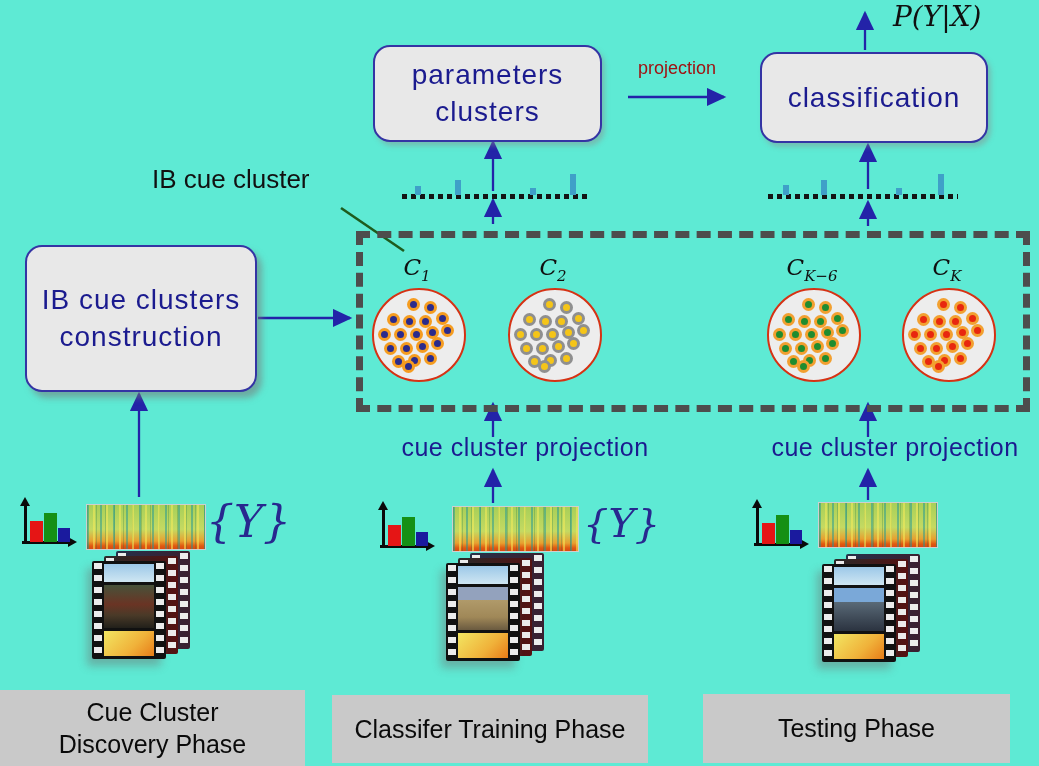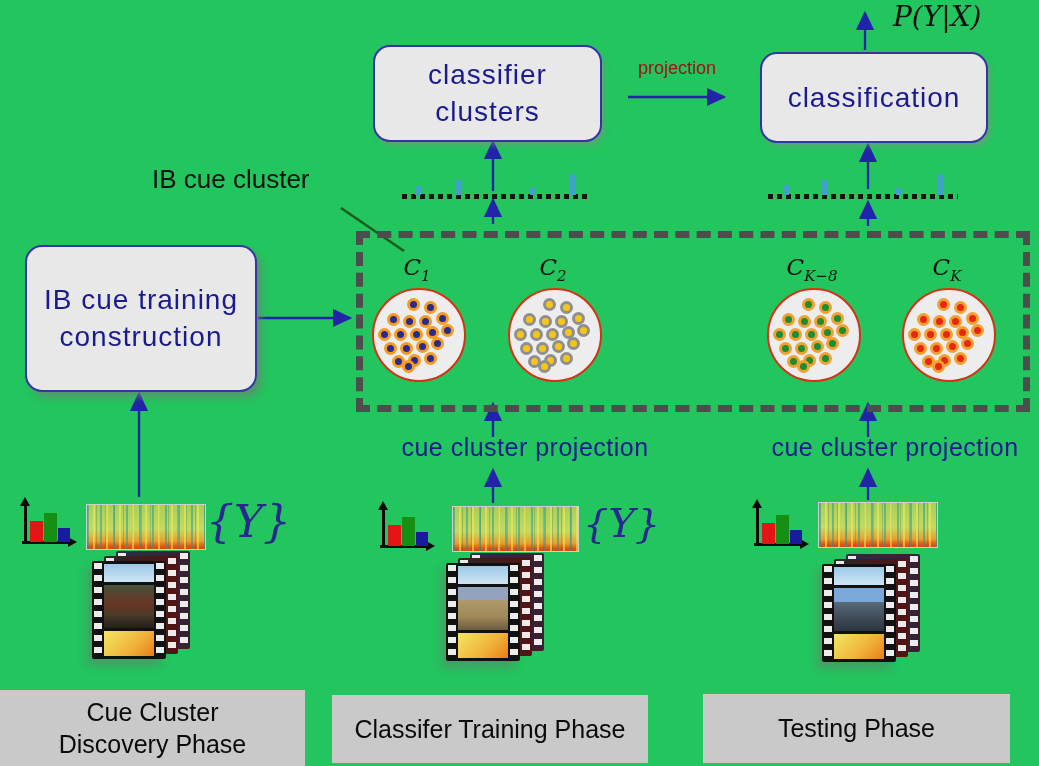--- a/index.html
+++ b/index.html
@@ -1,16 +1,16 @@
 <!DOCTYPE html>
 <html style="--accent: #2323a8; --box-fill: #e8e8e8; --box-border: #3434a4; --box-text: #1b1b8f; --red-text: #a01212; --circle-border: #d63214; --dashed: #4d4d4d; --bar: #3fa0c8; --phase-bg: #c9c9c9; --green-line: #1e5c1e;"><head>
 <meta charset="utf-8">
 <style>
   html,body{margin:0;padding:0;background:#ffffff;}
-  .canvas{position:relative;width:1039px;height:766px;background:#22c55e;overflow:hidden;
+  .canvas{position:relative;width:1039px;height:766px;background:#5eead4;overflow:hidden;
           font-family:"Liberation Sans", sans-serif;}
   .arrows{position:absolute;left:0;top:0;width:1039px;height:766px;pointer-events:none;}
   .arrows line{stroke:var(--accent);stroke-width:2.3px;}
   .arrows line.green{stroke:var(--green-line);stroke-width:2.6px;}
   .arrows marker path{fill:var(--accent);}
 
   .box{position:absolute;background:var(--box-fill);border:2.2px solid var(--box-border);
        border-radius:17px;display:flex;flex-direction:column;align-items:center;justify-content:center;
        color:var(--box-text);text-align:center;letter-spacing:1px;}
   .box .bl{display:block;}
@@ -114,30 +114,30 @@
     <line x1="868" y1="437" x2="868" y2="404" marker-end="url(#ah)"></line>
     <line x1="868" y1="226" x2="868" y2="202" marker-end="url(#ah)"></line>
     <line x1="868" y1="189" x2="868" y2="145" marker-end="url(#ah)"></line>
     <line x1="865" y1="50" x2="865" y2="13" marker-end="url(#ah)"></line>
     <line class="green" x1="341" y1="208" x2="404" y2="251"></line>
   </svg>
 
   <div id="pyx" class="math">P(Y|X)</div>
 
   <div class="box" id="box-training">
-    <span class="bl">classifier</span>
+    <span class="bl">parameters</span>
     <span class="bl">clusters</span>
   </div>
 
   <div class="box" id="box-classification">
     <span class="bl">classification</span>
   </div>
 
   <div class="box" id="box-construction">
-    <span class="bl">IB cue training</span>
+    <span class="bl">IB cue clusters</span>
     <span class="bl">construction</span>
   </div>
 
   <div id="lbl-parameters">projection</div>
   <div id="lbl-ibcue">IB cue cluster</div>
 
   <div class="hist" id="hist-train">
     <div class="baseline"></div>
   <div class="bar" style="left: 13px; height: 9px;"></div>
       <div class="bar" style="left: 53px; height: 15px;"></div>
@@ -267,21 +267,21 @@
         <div class="dot" style="left: 33.5px; top: 63.5px; background: rgb(143, 143, 143);">
           <i style="background: rgb(245, 197, 24);"></i>
         </div>
         <div class="dot" style="left: 49.5px; top: 61.5px; background: rgb(143, 143, 143);">
           <i style="background: rgb(245, 197, 24);"></i>
         </div>
         <div class="dot" style="left: 27.5px; top: 69.5px; background: rgb(143, 143, 143);">
           <i style="background: rgb(245, 197, 24);"></i>
         </div>
       </div>
-      <div class="cluster-label" style="left: 742px; top: 254px;"><span>C</span><sub>K−8</sub></div>
+      <div class="cluster-label" style="left: 742px; top: 254px;"><span>C</span><sub>K−6</sub></div>
       <div class="cluster-circle" style="left: 767px; top: 288px;">
         <div class="dot" style="left: 32.5px; top: 7.5px; background: rgb(242, 160, 48);">
           <i style="background: rgb(31, 140, 47);"></i>
         </div>
         <div class="dot" style="left: 49.5px; top: 10.5px; background: rgb(242, 160, 48);">
           <i style="background: rgb(31, 140, 47);"></i>
         </div>
         <div class="dot" style="left: 61.5px; top: 21.5px; background: rgb(242, 160, 48);">
           <i style="background: rgb(31, 140, 47);"></i>
         </div>

